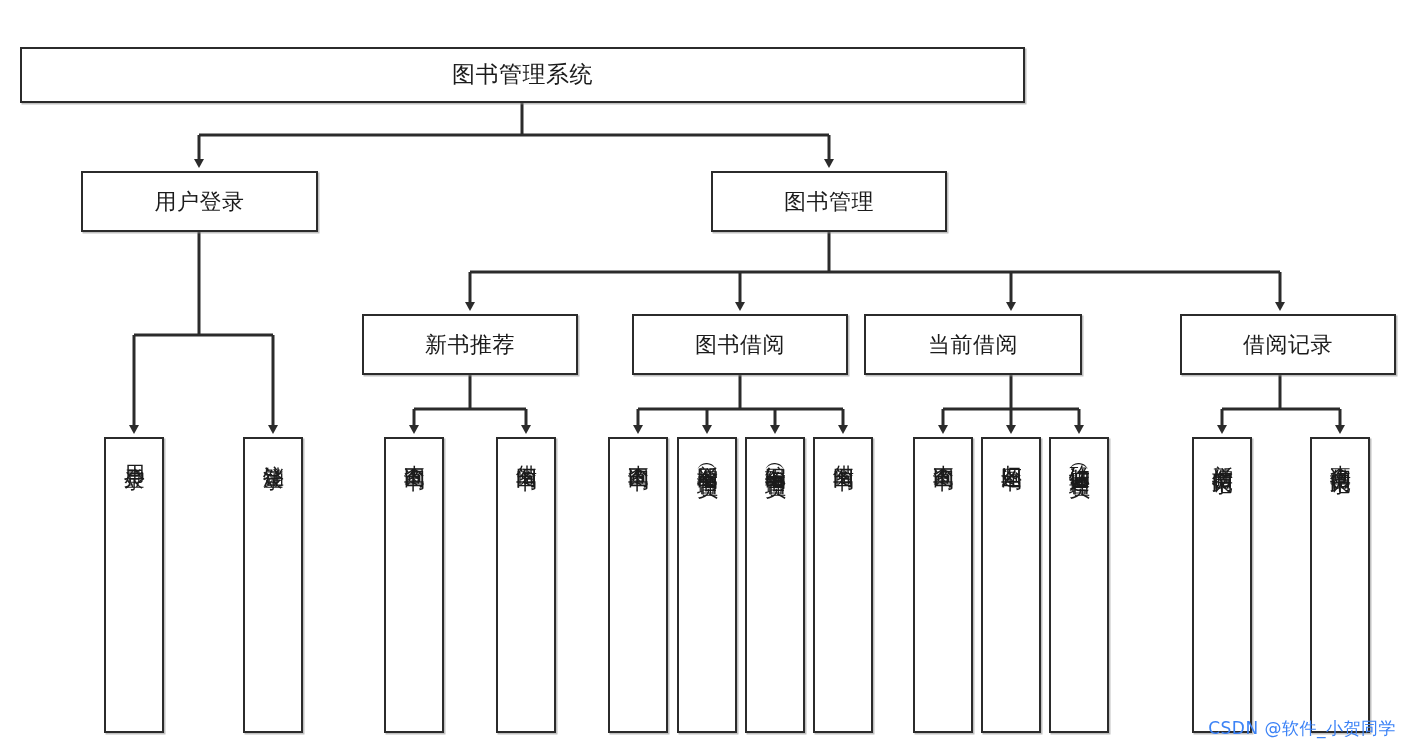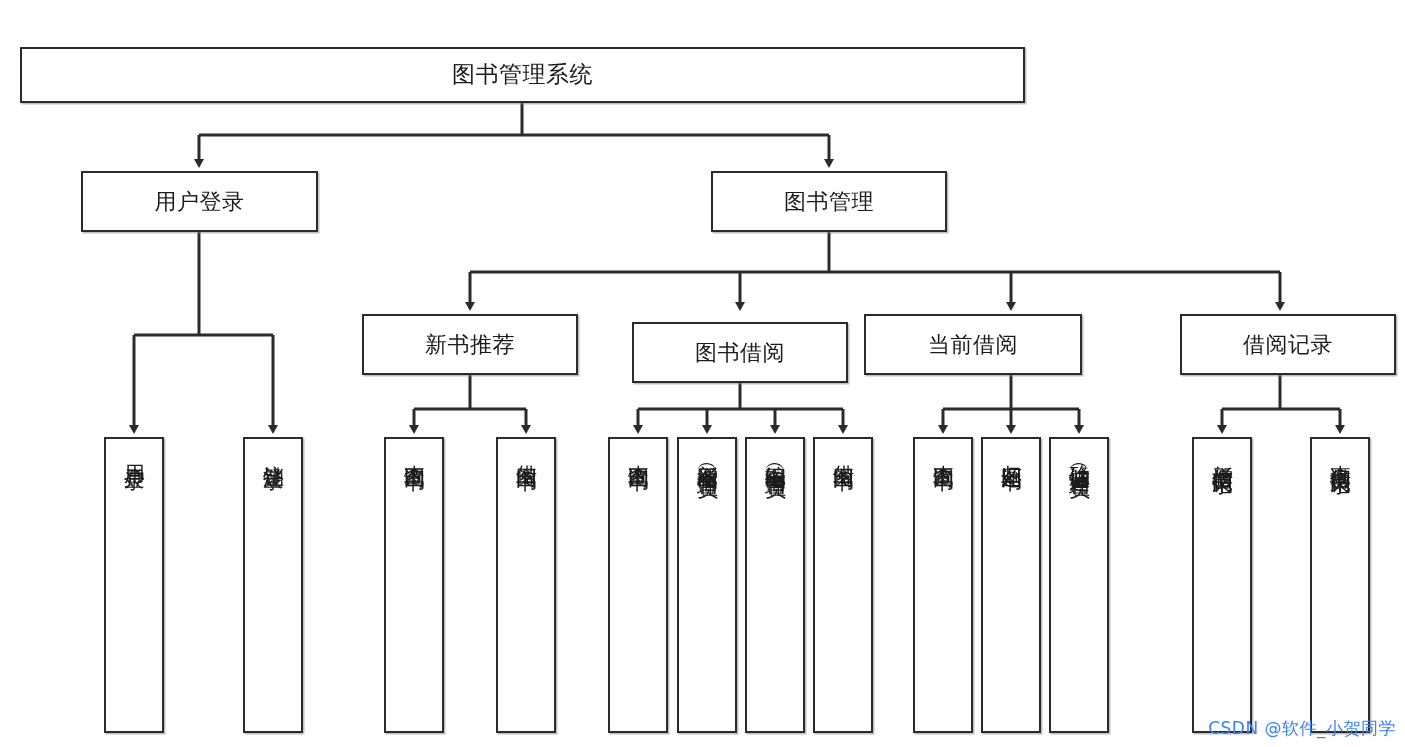--- a/index.html
+++ b/index.html
@@ -110,21 +110,21 @@
   <div class="node h-node" style="left:81px;top:171px;width:237px;height:61px;">
     <span class="lbl">用户登录</span>
   </div>
   <div class="node h-node" style="left:362px;top:314px;width:216px;height:61px;">
     <span class="lbl">新书推荐</span>
   </div>
 
   <div class="node h-node" style="left:711px;top:171px;width:236px;height:61px;">
     <span class="lbl">图书管理</span>
   </div>
-  <div class="node h-node" style="left:632px;top:322px;width:216px;height:61px;">
+  <div class="node h-node" style="left:632px;top:314px;width:216px;height:61px;">
     <span class="lbl">图书借阅</span>
   </div>
   <div class="node h-node" style="left:864px;top:314px;width:218px;height:61px;">
     <span class="lbl">当前借阅</span>
   </div>
   <div class="node h-node" style="left:1180px;top:314px;width:216px;height:61px;">
     <span class="lbl">借阅记录</span>
   </div>
 
   <div class="node v-node" style="left:104px;top:437px;width:60px;height:296px;">

